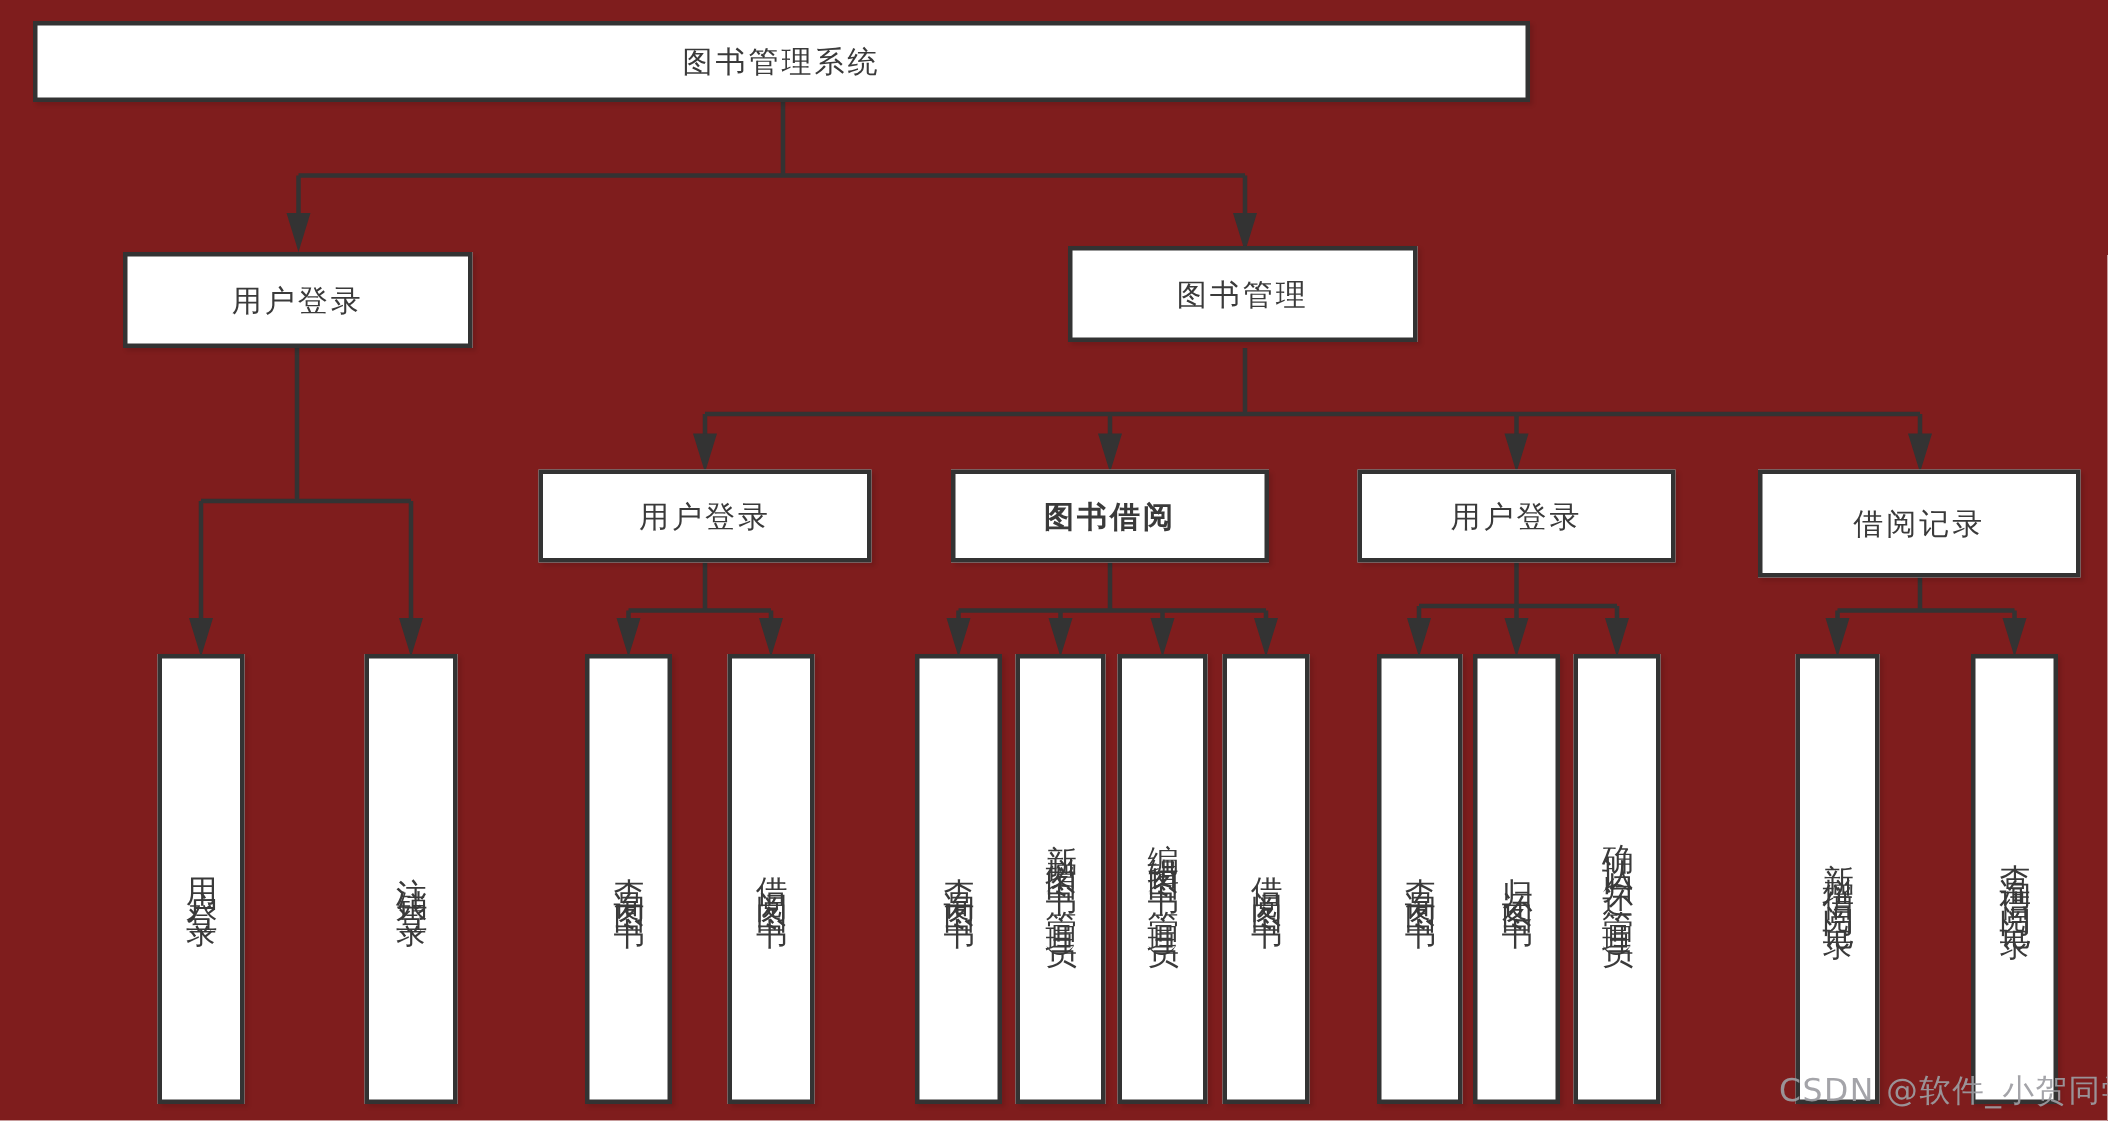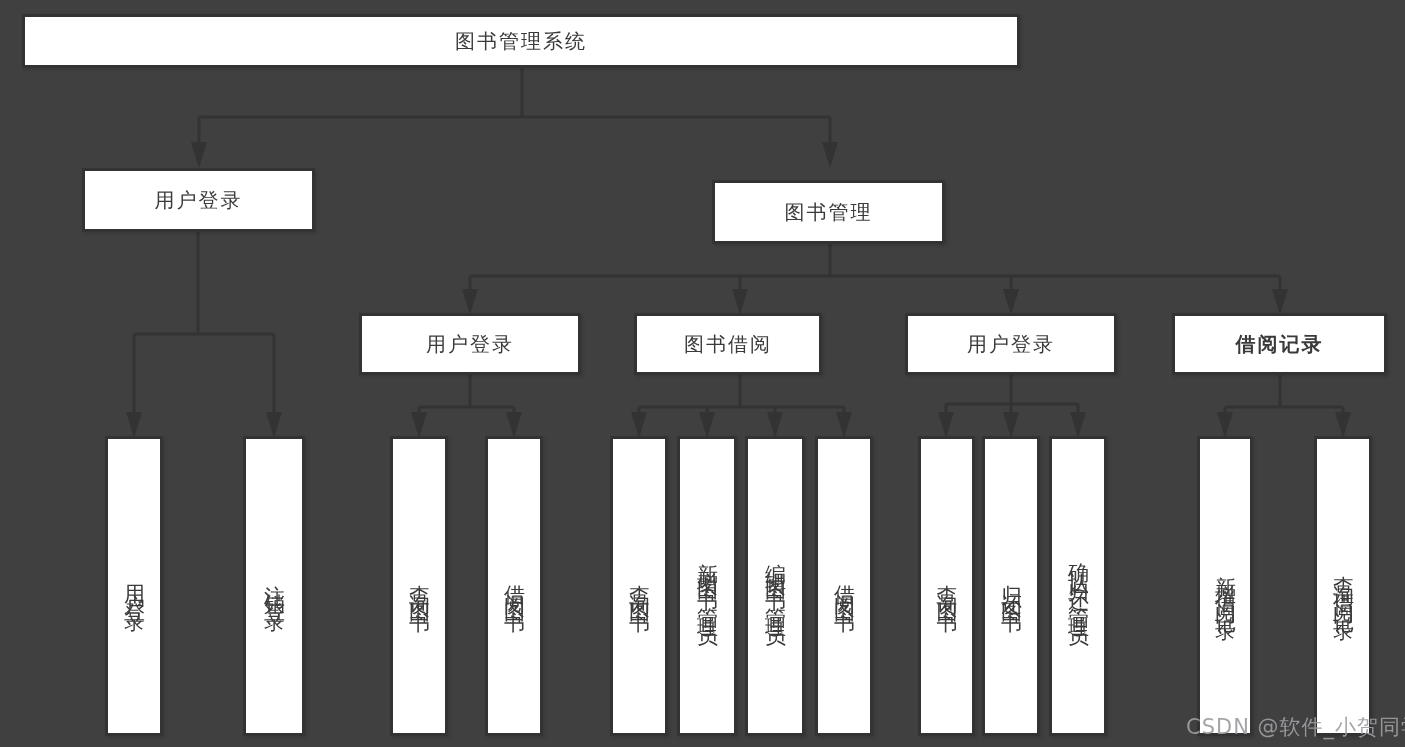--- a/index.html
+++ b/index.html
@@ -1,20 +1,20 @@
 <!DOCTYPE html>
 <html><head>
 <meta charset="utf-8">
 <style>
   html, body { margin: 0; padding: 0; background: #ffffff; }
   .canvas {
     position: relative;
     width: 1405px;
     height: 747px;
-    background: #404040;
+    background: #7f1d1d;
     font-family: "DejaVu Sans", sans-serif;
     overflow: hidden;
   }
   .connector-svg {
     position: absolute;
     left: 0; top: 0;
     width: 1405px; height: 747px;
     pointer-events: none;
   }
   .connector-svg path { stroke: #333333; stroke-width: 3; fill: none; }
@@ -35,25 +35,25 @@
     writing-mode: vertical-rl;
     text-orientation: mixed;
     font-size: 21px;
     line-height: 1;
     letter-spacing: 9px;
     color: #3a3a3a;
   }
   
   #n-root           { left: 22px;   top: 14px;  width: 998px; height: 54px; }
   #n-user-login     { left: 82px;   top: 168px; width: 233px; height: 64px; }
-  #n-book-mgmt      { left: 712px;  top: 180px; width: 233px; height: 64px; }
+  #n-book-mgmt      { left: 712px;  top: 164px; width: 233px; height: 64px; }
   #n-new-book       { left: 359px;  top: 313px; width: 222px; height: 62px; }
-  #n-book-borrow    { left: 634px;  top: 313px; width: 188px; height: 62px; }
+  #n-book-borrow    { left: 634px;  top: 313px; width: 212px; height: 62px; font-weight: bold; }
   #n-current-borrow { left: 905px;  top: 313px; width: 212px; height: 62px; }
-  #n-borrow-record  { left: 1172px; top: 313px; width: 215px; height: 62px; font-weight: bold; }
+  #n-borrow-record  { left: 1172px; top: 313px; width: 215px; height: 72px; }
   .leaf { top: 436px; height: 300px; }
   #l1  { left: 105px;  width: 58px; }
   #l2  { left: 243px;  width: 62px; }
   #l3  { left: 390px;  width: 58px; }
   #l4  { left: 485px;  width: 58px; }
   #l5  { left: 610px;  width: 58px; }
   #l6  { left: 677px;  width: 60px; }
   #l7  { left: 745px;  width: 60px; }
   #l8  { left: 815px;  width: 58px; }
   #l9  { left: 918px;  width: 57px; }

